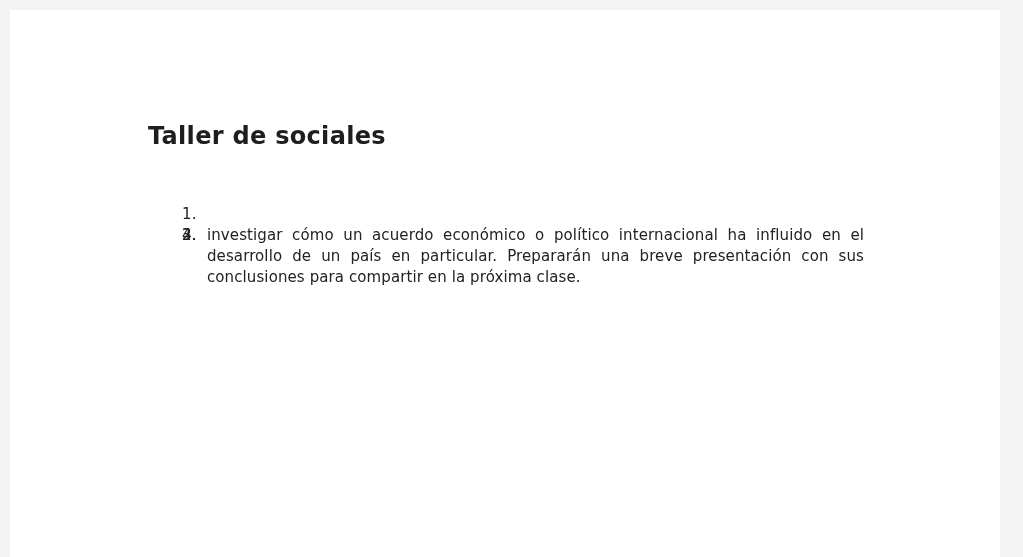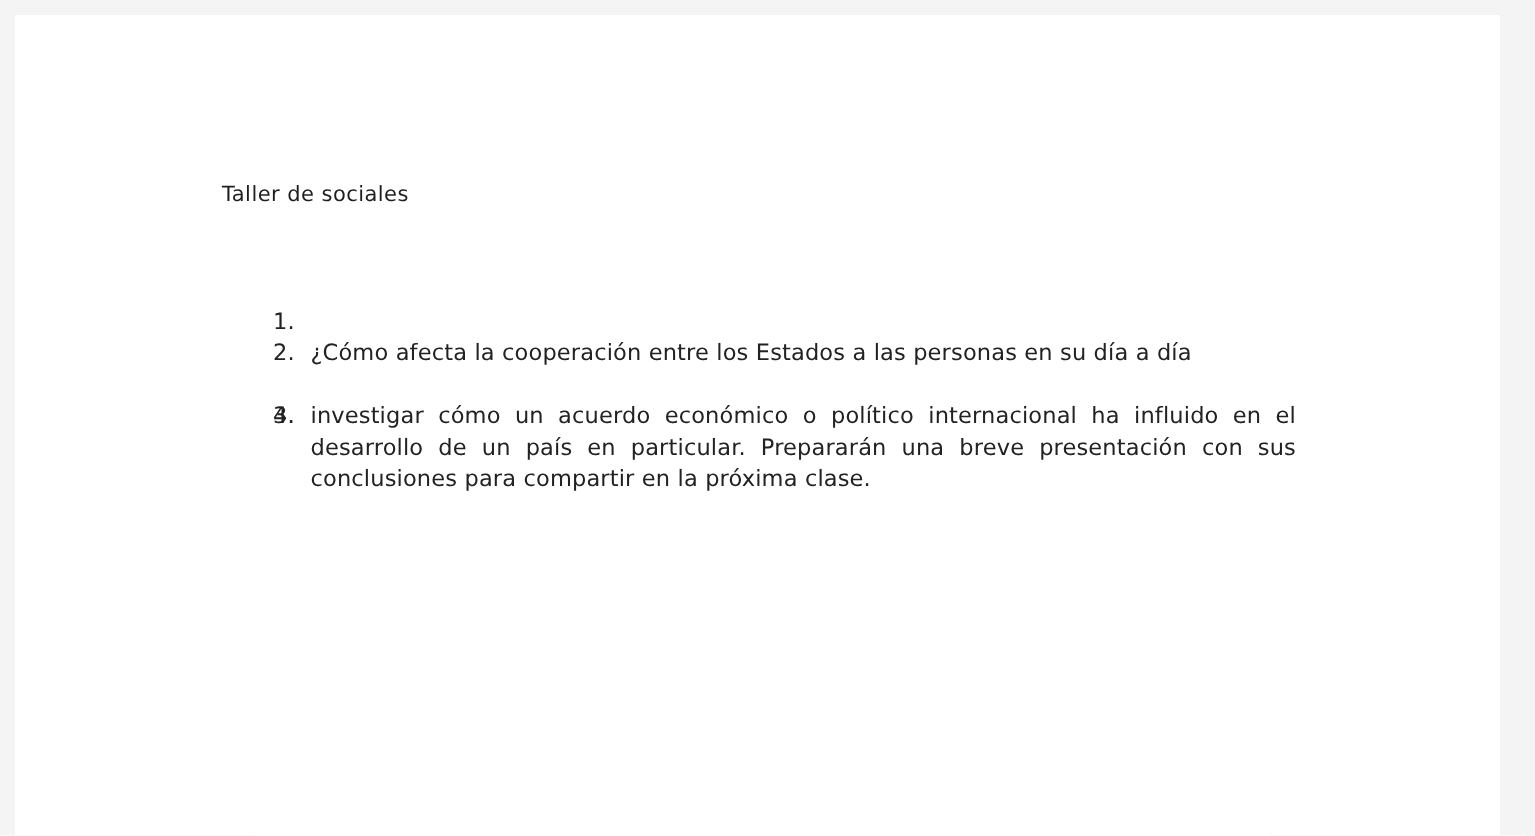--- a/index.html
+++ b/index.html
@@ -20,22 +20,22 @@
     top: 10px;
     width: 990px;
     height: 547px;
     background: #ffffff;
   }
   .doc-title {
     position: absolute;
     left: 138px;
     top: 112px;
     margin: 0;
-    font-size: 14px;
-    font-weight: 400;
+    font-size: 24px;
+    font-weight: 700;
     letter-spacing: 0.3px;
     color: #1e1e1e;
     white-space: nowrap;
   }
   .qlist {
     position: absolute;
     left: 172px;
     top: 194px;
     width: 682px;
     margin: 0;
@@ -72,21 +72,20 @@
     <h1 class="doc-title">Taller de sociales</h1>
 
     <ol class="qlist">
 
       <li class="qitem">
         <span class="qnum">1.</span>
       </li>
 
       <li class="qitem">
         <span class="qnum">2.</span>
-        <span>¿Cómo afecta la cooperación entre los Estados a las personas en su día a día</span>
       </li>
 
       <li class="qitem">
         <span class="qnum">3.</span>
       </li>
 
       <li class="qitem">
         <span class="qnum">4.</span>
         <span>investigar cómo un acuerdo económico o político internacional ha influido en el desarrollo de un país en particular. Prepararán una breve presentación con sus conclusiones para compartir en la próxima clase.</span>
       </li>

